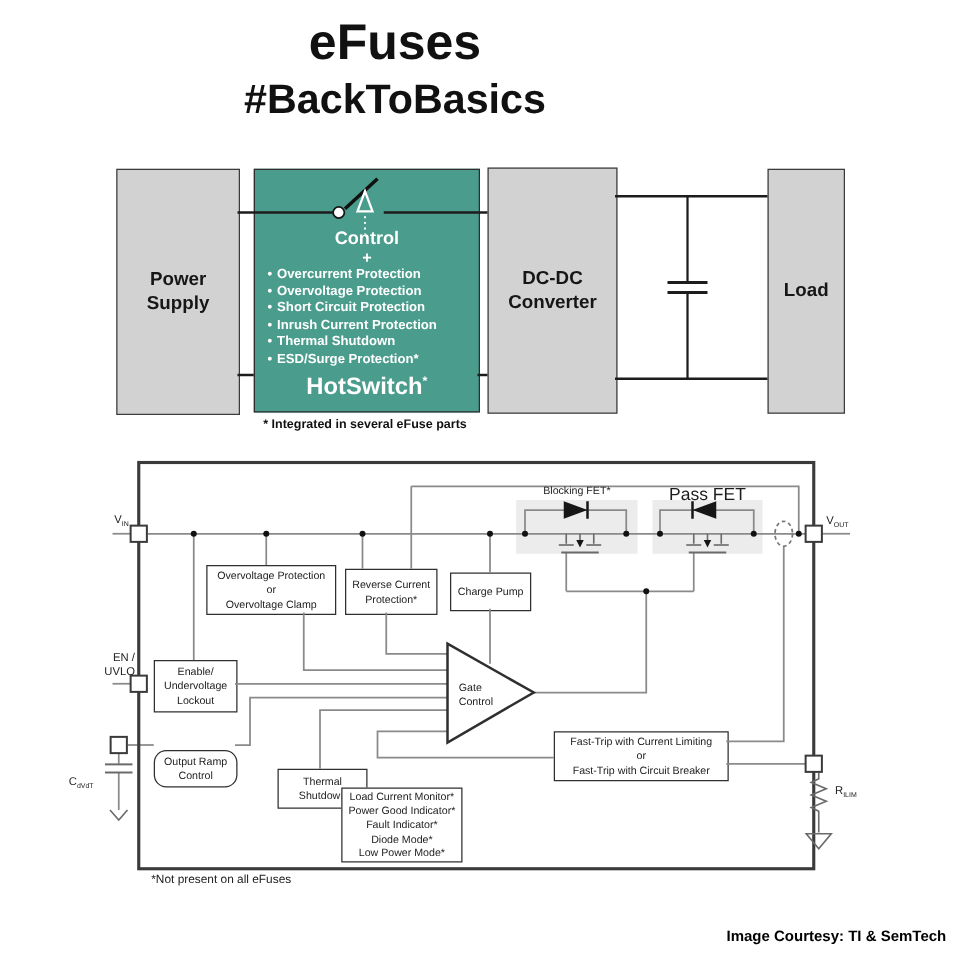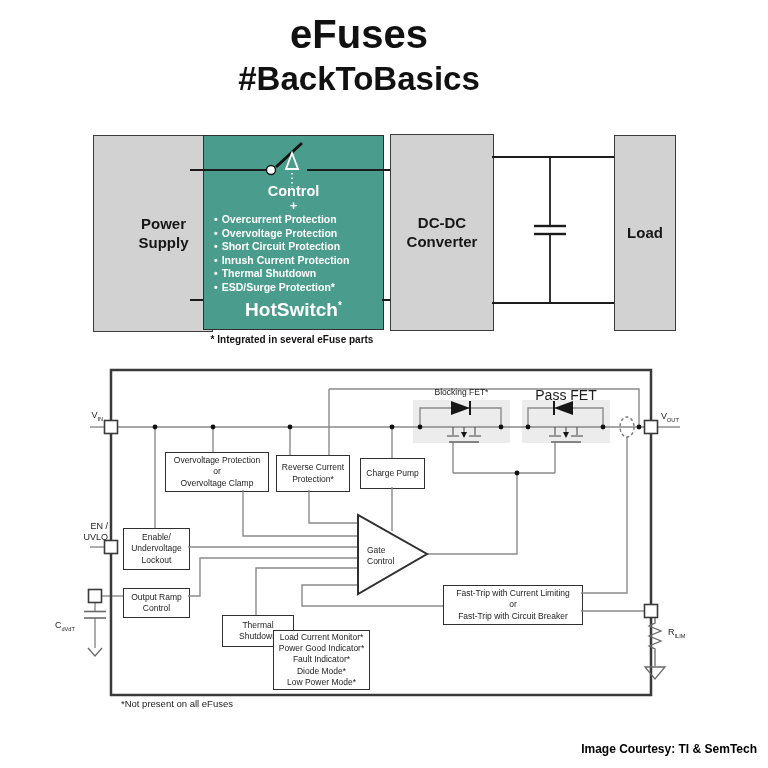--- a/index.html
+++ b/index.html
@@ -1,19 +1,19 @@
 <!DOCTYPE html>
 <html><head>
 <meta charset="utf-8">
 <style>
   html,body{margin:0;padding:0;background:#ffffff;}
   body{width:768px;height:768px;position:relative;overflow:hidden;
        font-family:"Liberation Sans",sans-serif;color:#1a1a1a;}
   .abs{position:absolute;}
-  .title{width:632px;text-align:center;font-weight:bold;color:#111;padding-left:43px;}
+  .title{width:632px;text-align:center;font-weight:bold;color:#111;}
   .gbox{background:#d2d2d2;border:1.6px solid #3c3c3c;display:flex;flex-direction:column;
         align-items:center;justify-content:center;text-align:center;
         font-weight:bold;font-size:15px;line-height:1.25;color:#161616;z-index:2;}
   .teal{background:#4A9C8C;border:1.6px solid #2e2e2e;z-index:2;}
   .wtxt{color:#ffffff;font-weight:bold;text-align:center;width:100%;}
   .brow{color:#fff;font-weight:bold;font-size:10.5px;line-height:13.6px;white-space:nowrap;}
   .brow .bd{margin-right:4px;}
   .cblk{background:#ffffff;border:1.8px solid #2f2f2f;display:flex;flex-direction:column;
         align-items:center;justify-content:center;text-align:center;
         font-size:8.5px;line-height:1.3;color:#1c1c1c;z-index:2;}
@@ -22,21 +22,21 @@
   .smalltxt{font-size:9.5px;color:#1c1c1c;z-index:4;}
   svg.overlay{position:absolute;left:0;top:0;z-index:3;pointer-events:none;}
   .z4{z-index:4;}
 </style>
 </head>
 <body>
 
 <div class="abs title" style="top:12px;font-size:40px;">eFuses</div>
 <div class="abs title" style="top:60px;font-size:33px;">#BackToBasics</div>
 
-<div class="abs gbox" style="left:93px;top:135px;width:97px;height:195px;padding-left:21px;">
+<div class="abs gbox" style="left:93px;top:135px;width:97px;height:195px;">
   <div>Power</div>
   <div>Supply</div>
 </div>
 
 <div class="abs teal" style="left:203px;top:135px;width:179px;height:193px;position:absolute;">
   <div class="abs wtxt" style="top:47px;font-size:14.5px;">Control</div>
   <div class="abs wtxt" style="top:62px;font-size:13px;">+</div>
   <div class="abs wtxt" style="top:163px;font-size:19px;"><span>HotSwitch</span><sup style="font-size:10px;">*</sup></div>
   <div class="abs" style="left:10px;top:77px;">
     <div class="brow"><span class="bd">•</span><span>Overcurrent Protection</span></div>
@@ -73,21 +73,21 @@
 <div class="abs cblk" style="left:360px;top:458px;width:63px;height:29px;text-align:center;">
   <div>Charge Pump</div>
 </div>
 
 <div class="abs cblk" style="left:123px;top:528px;width:65px;height:40px;">
   <div>Enable/</div>
   <div>Undervoltage</div>
   <div>Lockout</div>
 </div>
 
-<div class="abs cblk" style="left:123px;top:588px;width:65px;height:28px;">
+<div class="abs cblk" style="left:123px;top:600px;width:65px;height:28px;border-radius:10px;">
   <div>Output Ramp</div>
   <div>Control</div>
 </div>
 
 <div class="abs cblk" style="left:222px;top:615px;width:70px;height:30px;">
   <div>Thermal</div>
   <div>Shutdown</div>
 </div>
 
 <div class="abs cblk" style="left:273px;top:630px;width:95px;height:58px;">

